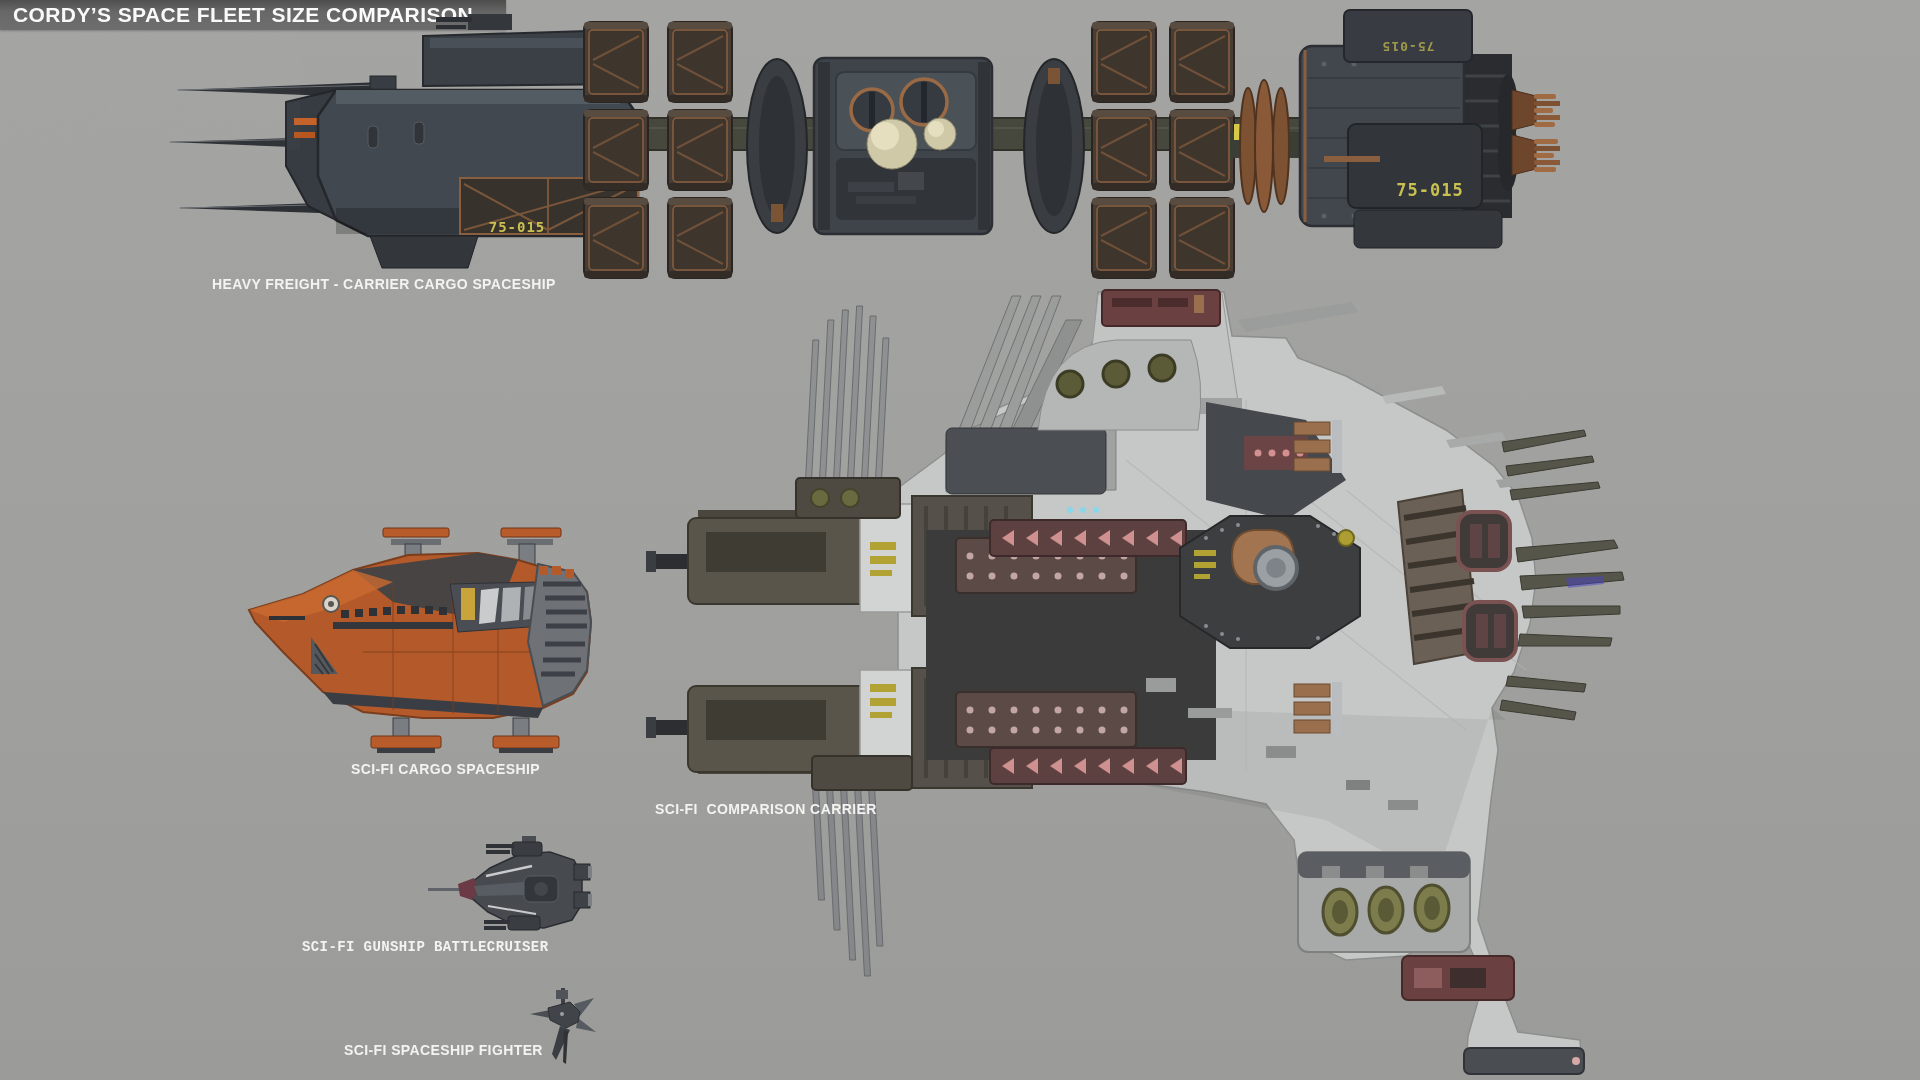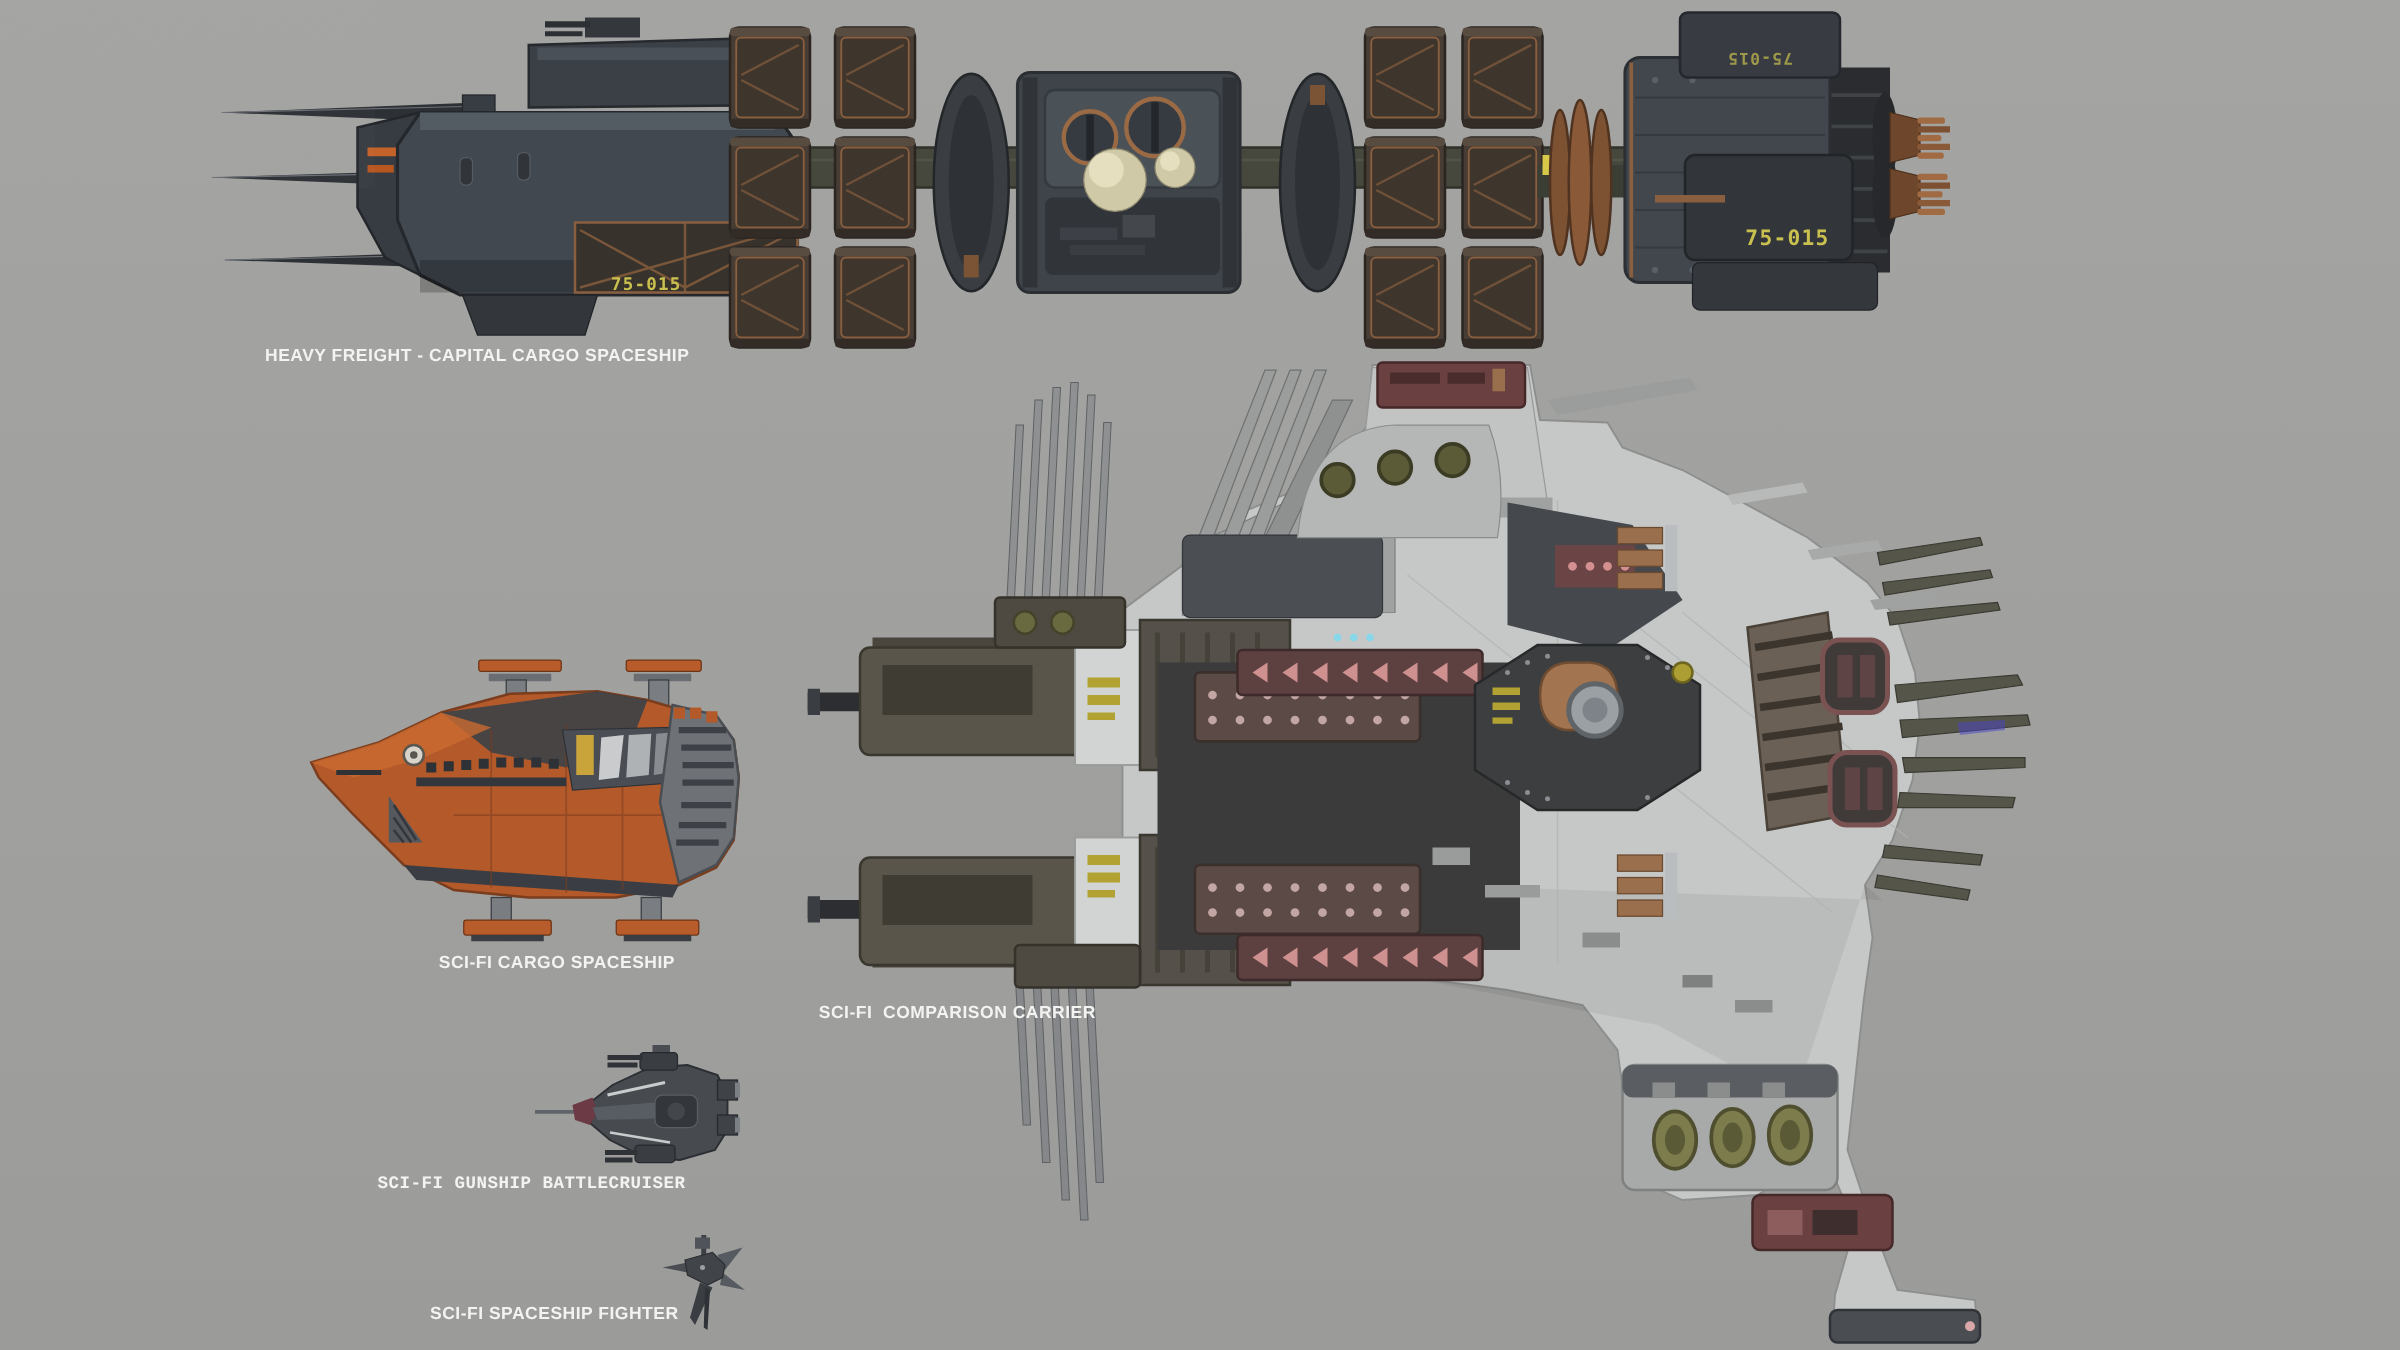--- a/index.html
+++ b/index.html
@@ -15,20 +15,23 @@
   .ship svg{display:block;width:100%;height:100%;}
   .ship-label{position:absolute;font-weight:bold;font-size:14px;line-height:1;color:#f3f3f1;
               letter-spacing:.4px;white-space:pre;}
   #grain{position:absolute;inset:0;z-index:60;pointer-events:none;opacity:.05;}
 </style>
 </head>
 <body>
 
 <div id="stage">
 
+  <div id="title-bar">
+    <span class="t">CORDY’S SPACE FLEET SIZE COMPARISON</span>
+  </div>
 
   <div class="ship" style="left:168px;top:6px;width:1392px;height:292px;">
   <svg viewBox="0 0 1392 292">
     <defs>
       <g id="cont">
         <rect width="64" height="80" rx="7" fill="#473d34" stroke="#2b2522" stroke-width="2"></rect>
         <rect x="5" y="8" width="54" height="64" rx="4" fill="#3e352d" stroke="#8a5f3f" stroke-width="1.5"></rect>
         <path d="M9 38 L55 14 M9 42 L55 66" stroke="#8a5f3f" stroke-width="2" fill="none" opacity=".65"></path>
         <rect x="0" y="0" width="64" height="7" rx="3" fill="#584c41"></rect>
         <rect x="0" y="73" width="64" height="7" rx="3" fill="#332c26"></rect>
@@ -530,21 +533,21 @@
       <polygon points="44,20 64,14 50,32" fill="#565b61"></polygon>
       <polygon points="46,44 66,48 48,34" fill="#565b61"></polygon>
       <polygon points="18,24 40,18 50,28 48,38 36,44 20,36" fill="#41454a" stroke="#2b2e32"></polygon>
       <polygon points="30,42 40,46 26,76 22,70" fill="#3a3e43"></polygon>
       <polygon points="34,46 38,48 36,80 33,78" fill="#2f3236"></polygon>
       <circle cx="32" cy="30" r="2" fill="#9aa0a5"></circle>
     </g>
   </svg>
   </div>
 
-  <div class="ship-label" style="left:212px;top:277px;">HEAVY FREIGHT - CAPITAL CARGO SPACESHIP</div>
+  <div class="ship-label" style="left:212px;top:277px;">HEAVY FREIGHT - CARRIER CARGO SPACESHIP</div>
   <div class="ship-label" style="left:351px;top:762px;">SCI-FI CARGO SPACESHIP</div>
   <div class="ship-label" style="left:655px;top:802px;">SCI-FI  COMPARISON CARRIER</div>
   <div class="ship-label" style="left:302px;top:940px;font-family:Liberation Mono, monospace;">SCI-FI GUNSHIP BATTLECRUISER</div>
   <div class="ship-label" style="left:344px;top:1043px;">SCI-FI SPACESHIP FIGHTER</div>
 
   <svg id="grain">
     <filter id="noiseF">
         <feTurbulence type="fractalNoise" baseFrequency="0.9" numOctaves="2" stitchTiles="stitch"></feTurbulence>
         <feColorMatrix type="saturate" values="0"></feColorMatrix>
       </filter>

